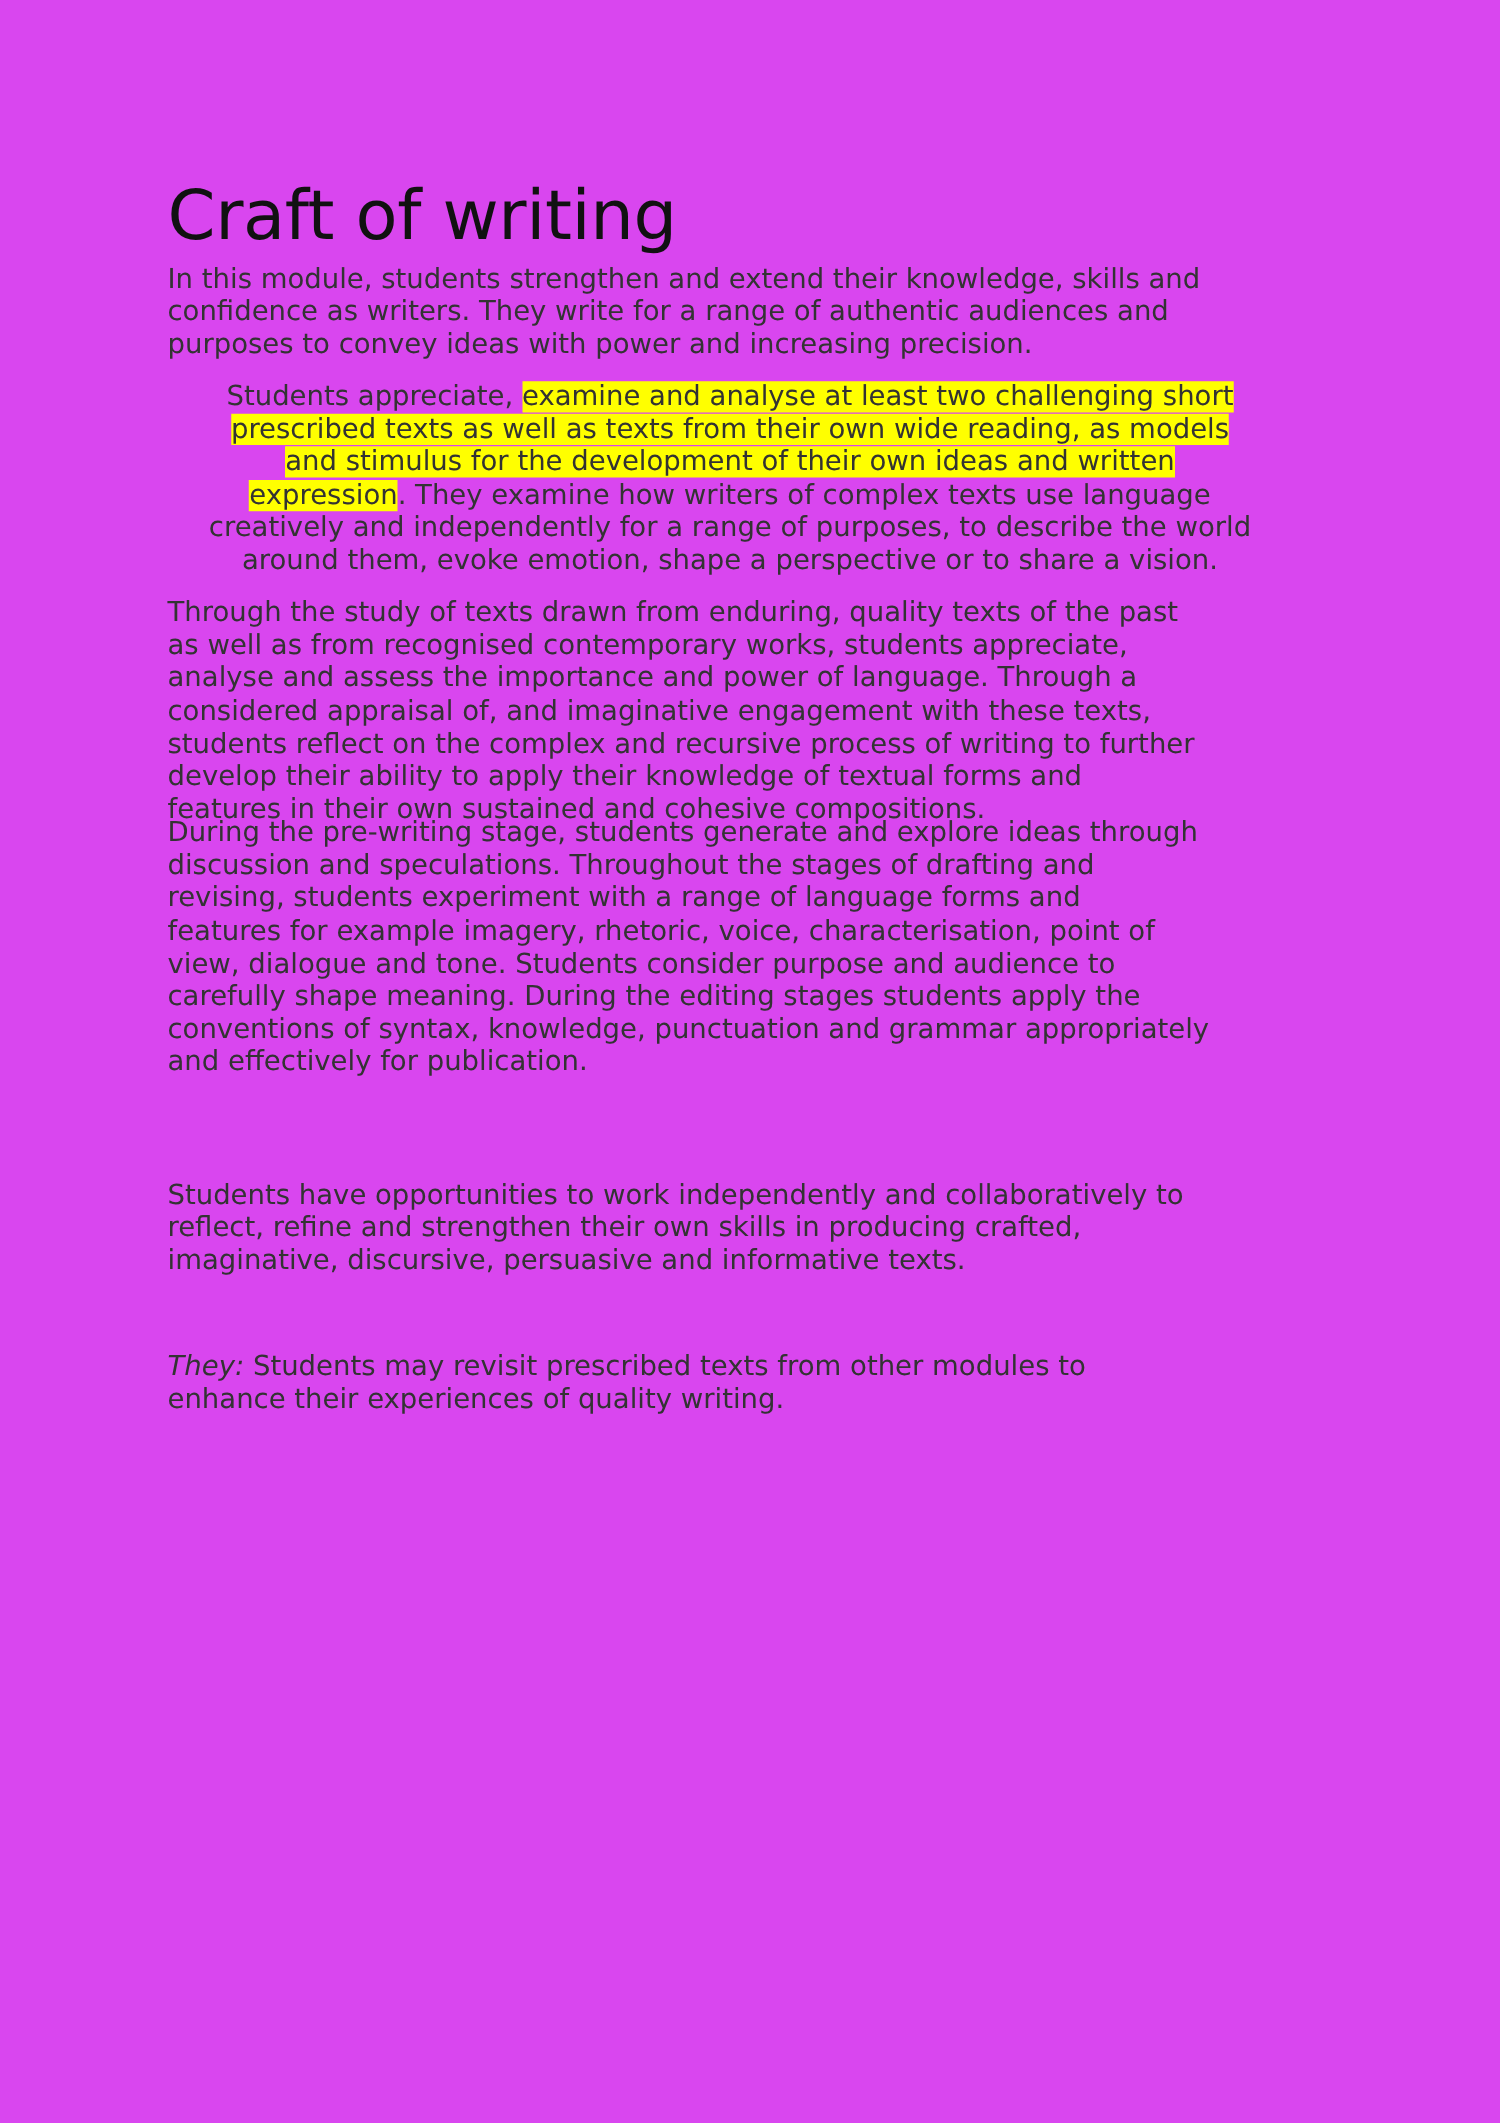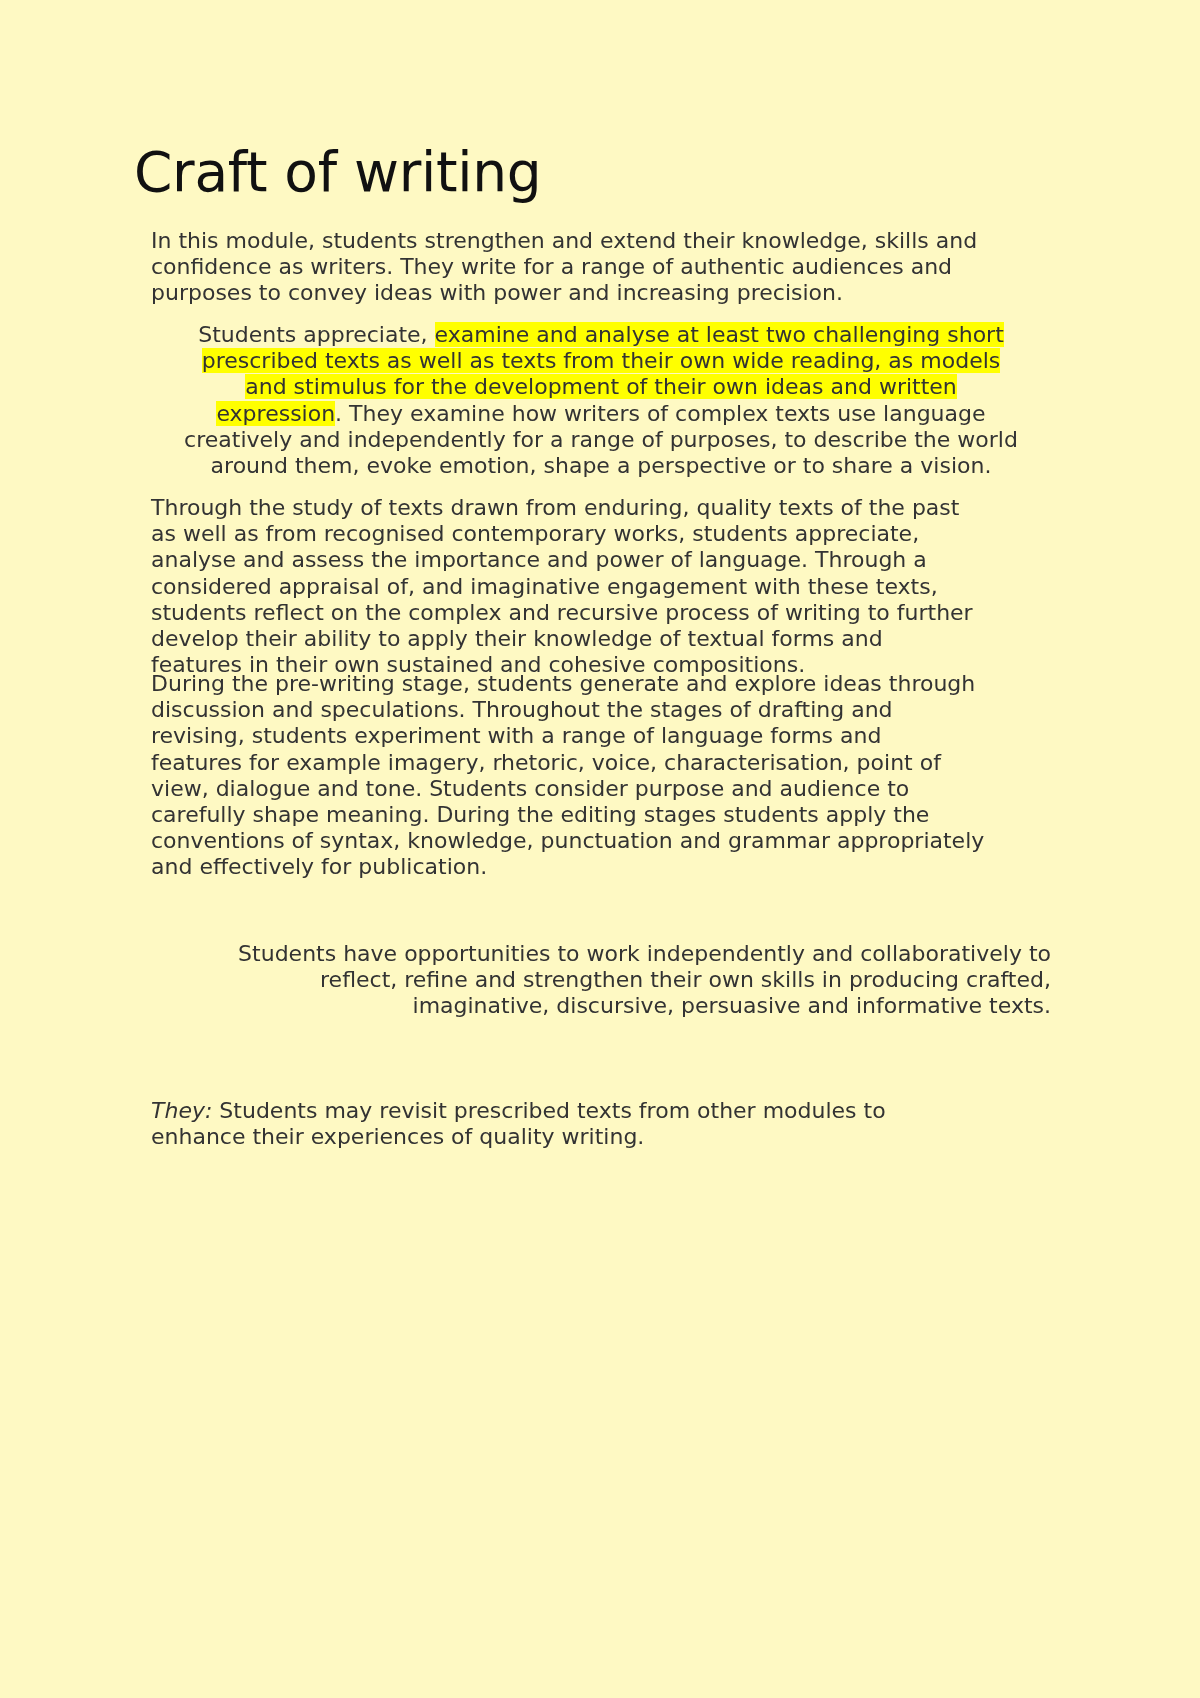--- a/index.html
+++ b/index.html
@@ -1,30 +1,30 @@
 <!DOCTYPE html>
 <html><head>
 <meta charset="utf-8">
 <style>
   html, body { margin: 0; padding: 0; background: #ffffff; }
   body { width: 1200px; height: 1698px; position: relative; overflow: hidden; }
   .page {
-    position: absolute; left: 0; top: 0; width: 1200px; height: 1698px; background: #fef9c3;
+    position: absolute; left: 0; top: 0; width: 1200px; height: 1698px; background: #d946ef;
   }
   .title {
     position: absolute; left: 134px; top: 140px;
     font-family: "DejaVu Sans", sans-serif;
     font-size: 55px; line-height: 64px; color: #111111; font-weight: normal;
     margin: 0; white-space: nowrap; letter-spacing: -0.3px;
   }
   .para {
     position: absolute; left: 134px; width: 900px;
     font-family: "DejaVu Sans", sans-serif;
     font-size: 22px; line-height: 26.2px; color: #333333;
-    margin: 17px;
+    margin: 0;
   }
   .line { display: block; white-space: nowrap; height: 26.2px; }
   .hl { background: #ffff00; }
   .note-label { font-style: italic; }
 </style>
 </head>
 <body>
 
 <div class="page">
 
@@ -59,21 +59,21 @@
     <span class="line">During the pre-writing stage, students generate and explore ideas through</span>
     <span class="line">discussion and speculations. Throughout the stages of drafting and</span>
     <span class="line">revising, students experiment with a range of language forms and</span>
     <span class="line">features for example imagery, rhetoric, voice, characterisation, point of</span>
     <span class="line">view, dialogue and tone. Students consider purpose and audience to</span>
     <span class="line">carefully shape meaning. During the editing stages students apply the</span>
     <span class="line">conventions of syntax, knowledge, punctuation and grammar appropriately</span>
     <span class="line">and effectively for publication.</span>
   </p>
 
-  <p class="para" style="top:924px;text-align:right;">
+  <p class="para" style="top:944px;">
     <span class="line">Students have opportunities to work independently and collaboratively to</span>
     <span class="line">reflect, refine and strengthen their own skills in producing crafted,</span>
     <span class="line">imaginative, discursive, persuasive and informative texts.</span>
   </p>
 
   <p class="para" style="top:1081px;">
     <span class="line"><span class="note-label">They:</span><span> Students may revisit prescribed texts from other modules to</span></span>
     <span class="line">enhance their experiences of quality writing.</span>
   </p>
 

